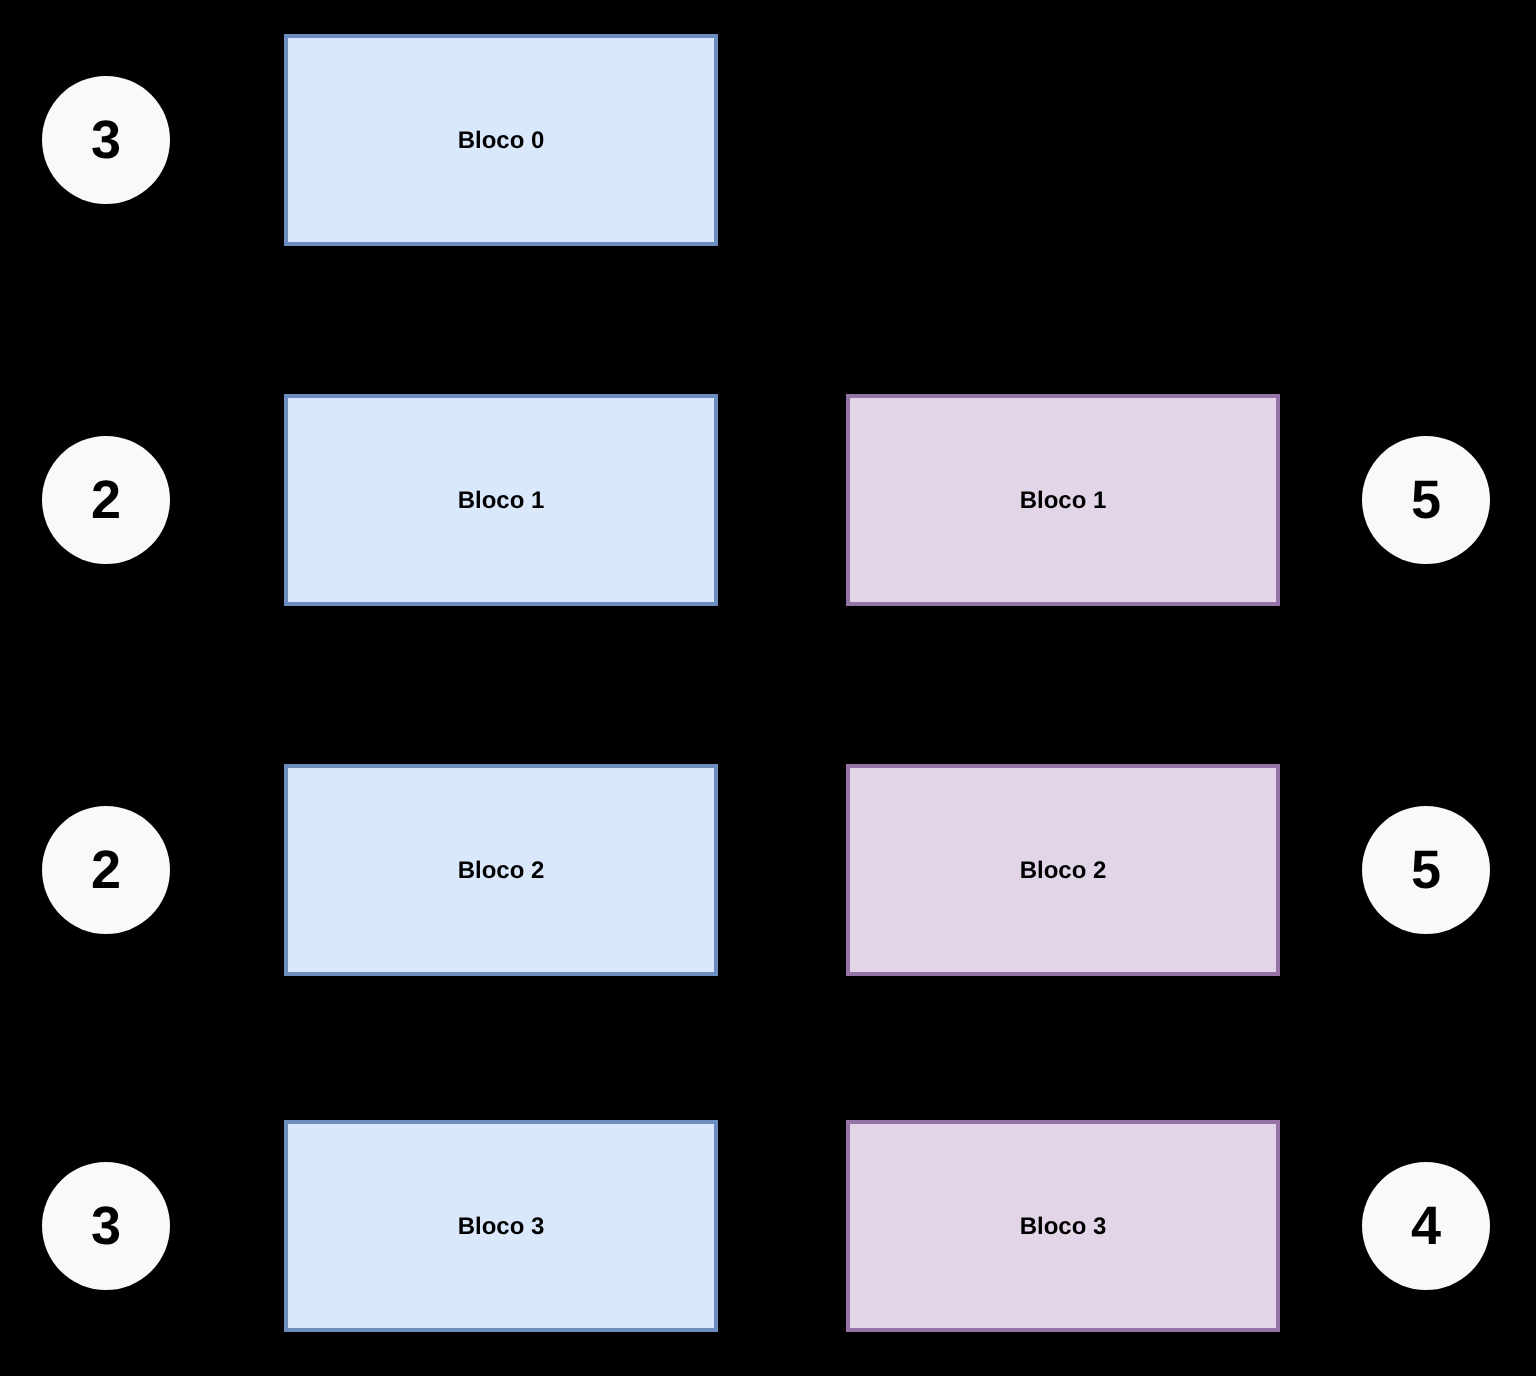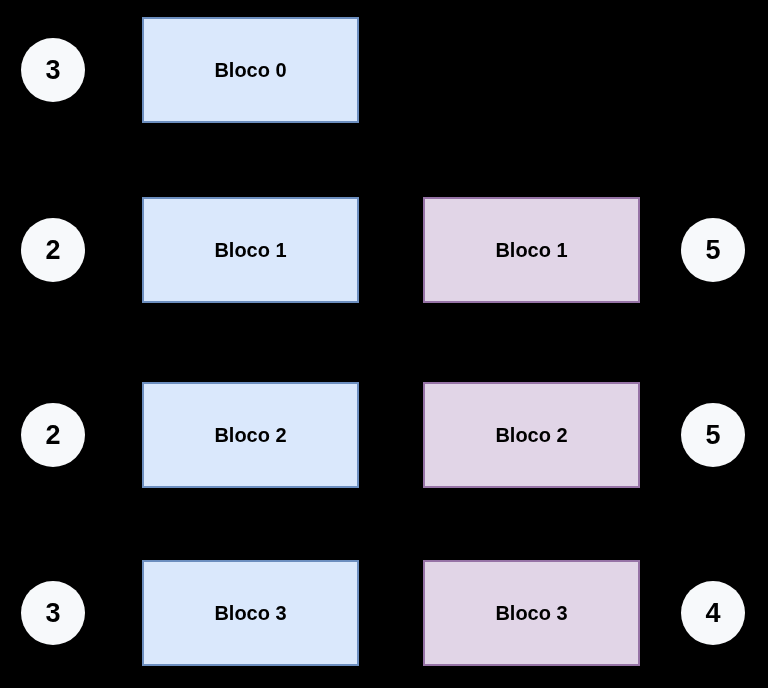--- a/index.html
+++ b/index.html
@@ -52,21 +52,21 @@
     height: 106px;
     box-sizing: border-box;
     border-width: 2px;
     border-style: solid;
     display: flex;
     align-items: center;
     justify-content: center;
   }
   .block-text {
     font-family: "Liberation Sans", sans-serif;
-    font-size: 20px;
+    font-size: 12px;
     font-weight: bold;
     color: #000000;
     line-height: 1;
   }
   .block-left {
     left: 142px;
     width: 217px;
     background: #dae8fc;
     border-color: #6c8ebf;
   }

